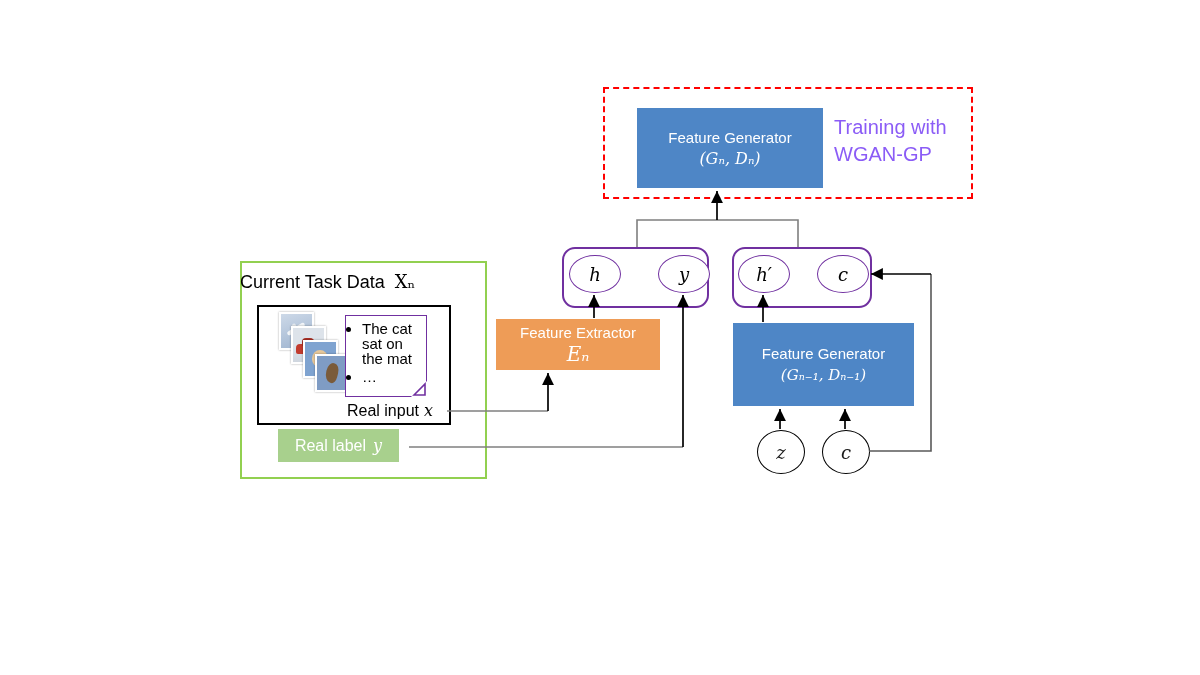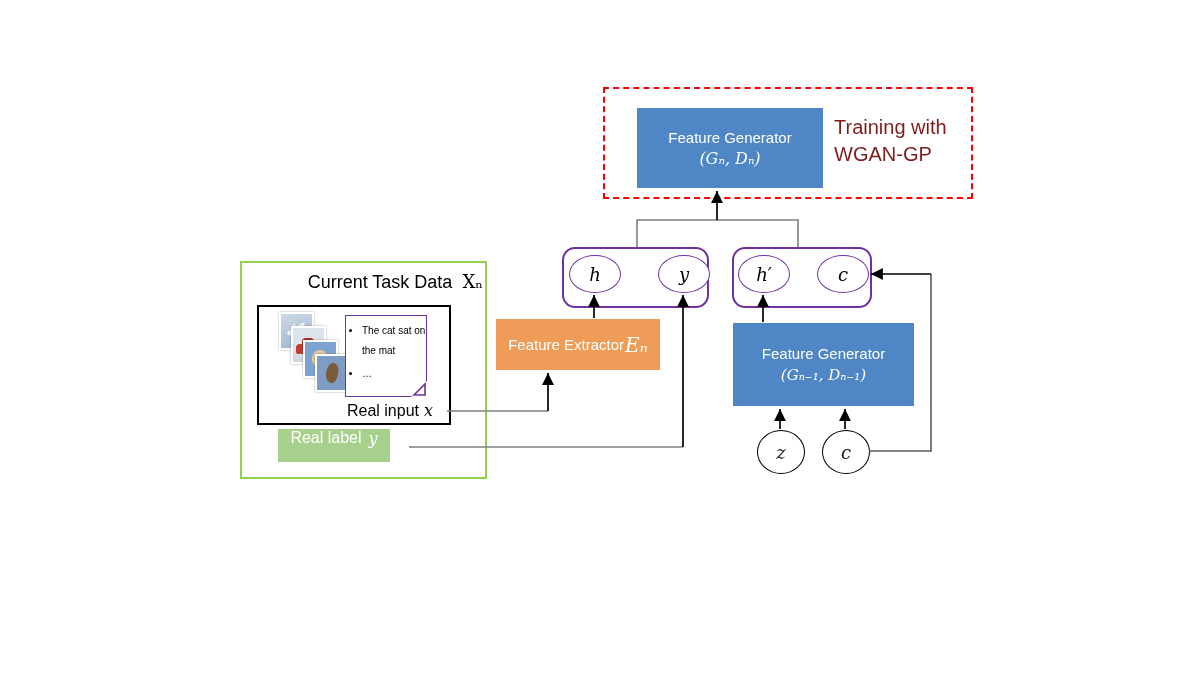--- a/index.html
+++ b/index.html
@@ -9,80 +9,80 @@
   }
   .abs{position:absolute;}
   .math{font-family:"DejaVu Serif",serif;font-style:italic;}
 
   
   .wgan-dashed{left:603px;top:87px;width:366px;height:108px;border:2px dashed #ff0000;}
   .gen-top{left:637px;top:108px;width:186px;height:80px;background:#4e86c6;color:#fff;
     display:flex;flex-direction:column;align-items:center;justify-content:center;gap:3px;}
   .gen-top .l1{font-size:15px;}
   .gen-top .l2{font-size:16px;}
-  .training-note{left:834px;top:114px;width:150px;font-size:20px;line-height:27px;color:#7f1d1d;}
+  .training-note{left:834px;top:114px;width:150px;font-size:20px;line-height:27px;color:#8b5cf6;}
 
   
   .pgroup{border:2.5px solid #7030a0;border-radius:13px;background:#fff;}
   .pg-left{left:562px;top:247px;width:143px;height:57px;}
   .pg-right{left:732px;top:247px;width:136px;height:57px;}
   .lat{width:50px;height:36px;border:1.6px solid #7030a0;border-radius:50%;background:#fff;
     display:flex;align-items:center;justify-content:center;font-size:18px;color:#000;}
   .lat-h{left:569px;top:255px;}
   .lat-y{left:658px;top:255px;}
   .lat-hp{left:738px;top:255px;}
   .lat-c{left:817px;top:255px;}
 
   
   .fe{left:496px;top:319px;width:164px;height:51px;background:#ee9c57;color:#fff;
-    display:flex;flex-direction:row;align-items:center;justify-content:center;gap:1px;}
+    display:flex;flex-direction:column;align-items:center;justify-content:center;gap:1px;}
   .fe .l1{font-size:15px;}
   .fe .l2{font-size:20px;font-style:italic;}
 
   
   .gen-prev{left:733px;top:323px;width:181px;height:83px;background:#4e86c6;color:#fff;
     display:flex;flex-direction:column;align-items:center;justify-content:center;gap:4px;}
   .gen-prev .l1{font-size:15px;}
   .gen-prev .l2{font-size:15px;}
 
   
   .incircle{width:46px;height:42px;border:1.7px solid #000;border-radius:50%;background:#fff;
     display:flex;align-items:center;justify-content:center;font-size:18px;}
   .circ-z{left:757px;top:430px;}
   .circ-c{left:822px;top:430px;}
 
   
   .task-box{left:240px;top:261px;width:243px;height:214px;border:2.5px solid #92d050;background:#fff;}
-  .task-title{left:240px;top:271px;width:243px;text-align:right;font-size:18px;color:#000;}
+  .task-title{left:240px;top:271px;width:243px;text-align:left;font-size:18px;color:#000;}
   .input-box{left:257px;top:305px;width:190px;height:116px;border:2.2px solid #000;background:#fff;}
   .real-input{position:absolute;left:0;bottom:3px;width:100%;text-align:center;font-size:16px;color:#000;margin-left:36px;}
   .real-input .math{margin-left:5px;}
-  .real-label{left:278px;top:429px;width:112px;height:33px;background:#a8d08d;color:#fff;
-    display:flex;align-items:flex-start;justify-content:center;font-size:16px;}
+  .real-label{left:278px;top:429px;width:121px;height:33px;background:#a8d08d;color:#fff;
+    display:flex;align-items:center;justify-content:center;font-size:16px;}
   .real-label .math{margin-left:7px;}
 
   
   .photo{position:absolute;width:31px;height:34px;border:2px solid #fff;box-shadow:0 0 2px rgba(0,0,0,.35);}
   .ph1{left:20px;top:5px;background:linear-gradient(160deg,#cdd9e8,#9db3cf);}
   .ph2{left:32px;top:19px;background:linear-gradient(#dde3ea 55%,#cfd6df);}
   .ph3{left:44px;top:33px;background:#7fa3d0;}
   .ph4{left:56px;top:47px;background:#7f9cc4;}
   .plane-shape{position:absolute;left:5px;top:13px;width:20px;height:4px;background:#f2f5f8;
     transform:rotate(-32deg);border-radius:2px;}
   .plane-shape::after{content:"";position:absolute;left:8px;top:-4px;width:4px;height:12px;
     background:#e8edf2;border-radius:2px;}
   .car-shape{position:absolute;left:3px;top:16px;width:24px;height:10px;background:#c23b2e;border-radius:4px 6px 2px 2px;}
   .car-shape::before{content:"";position:absolute;left:6px;top:-6px;width:13px;height:8px;background:#a92f24;border-radius:4px 5px 0 0;}
   .dog-shape{position:absolute;left:7px;top:8px;width:16px;height:17px;background:#e6c79a;border-radius:50% 50% 45% 45%;}
   .dog-shape::before{content:"";position:absolute;left:3px;top:8px;width:3px;height:3px;background:#3a2d1e;border-radius:50%;box-shadow:7px 0 0 #3a2d1e;}
   .bird-shape{position:absolute;left:9px;top:7px;width:12px;height:20px;background:#7a5b3a;border-radius:50% 50% 40% 60%;transform:rotate(14deg);}
 
   
   .note{position:absolute;left:86px;top:8px;width:80px;height:80px;border:1.7px solid #7030a0;background:#fff;}
-  .note ul{margin:5px 0 0 4px;padding-left:12px;font-size:10px;line-height:20px;color:#000;}
+  .note ul{margin:5px 0 0 4px;padding-left:12px;font-size:15px;line-height:15px;color:#000;}
   .note li{margin-bottom:3px;}
   .note-fold{position:absolute;right:-2px;bottom:-2px;}
 
   
   .wires{left:0;top:0;pointer-events:none;}
 </style>
 </head>
 <body>
 
 <div id="canvas">

